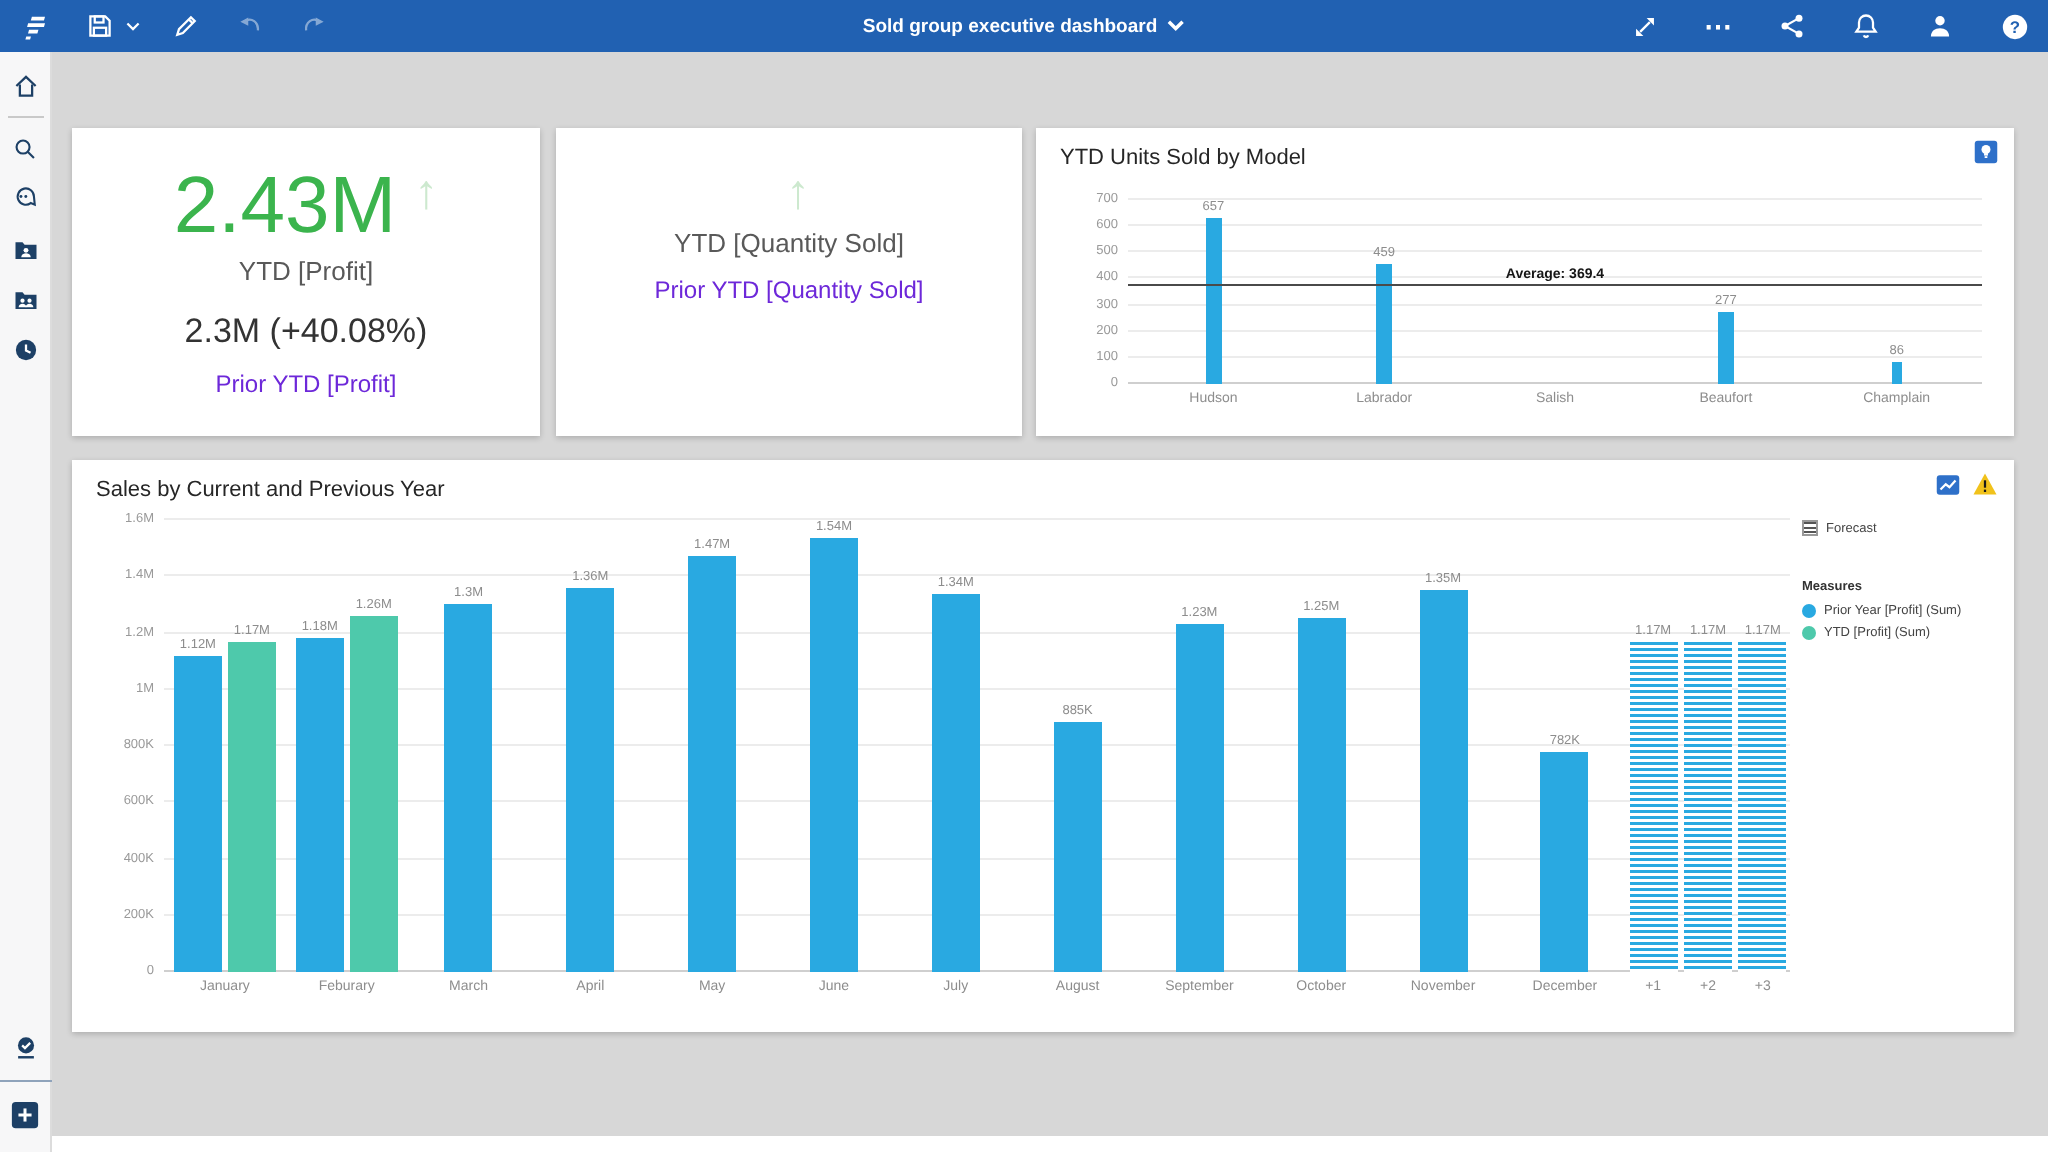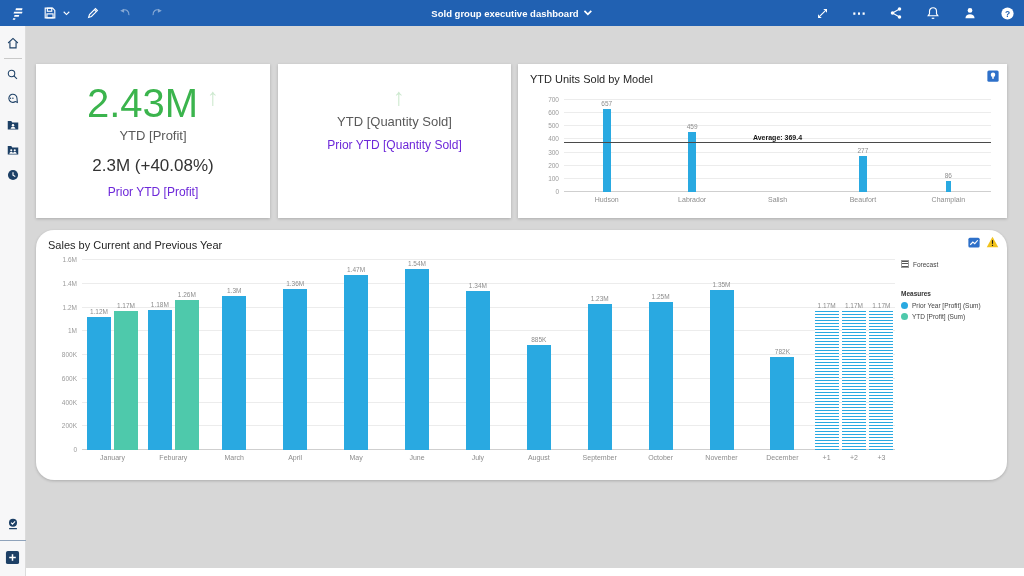--- a/index.html
+++ b/index.html
@@ -30,21 +30,21 @@
   .tab.active { color:#161616; }
   .tab.active::after { content:""; position:absolute; left:6px; right:6px; bottom:4px; height:2px; background:#161616; }
 
   
   .canvas { position:absolute; left:26px; top:60px; width:998px; height:516px; background:#d7d7d7; }
   .bottom-strip { position:absolute; left:0; bottom:0; width:998px; height:8px; background:#fff; }
   .card { position:absolute; background:#fff; box-shadow:0 1px 3px rgba(0,0,0,.2); }
   .kpi-1 { left:10px; top:4px; width:234px; height:154px; }
   .kpi-2 { left:252px; top:4px; width:233px; height:154px; }
   .model-panel { left:492px; top:4px; width:489px; height:154px; }
-  .sales-panel { left:10px; top:170px; width:971px; height:250px;border-radius:18px; }
+  .sales-panel { left:10px; top:170px; width:971px; height:286px; }
 
   
   .kpi { display:flex; flex-direction:column; align-items:center; }
   .kpi-main { display:flex; align-items:flex-start; margin-top:16px; }
   .kpi-value { font-size:40px; line-height:46px; color:#3bb44d; }
   .kpi-arrow { font-size:24px; line-height:30px; color:#cde9cf; margin-left:9px; margin-top:2px; }
   .kpi-label { font-size:13px; color:#595959; margin-top:2px; }
   .kpi-prior-value { font-size:17px; color:#333; margin-top:13px; }
   .kpi-prior-label { font-size:12px; color:#6d28d9; margin-top:9px; }
 

